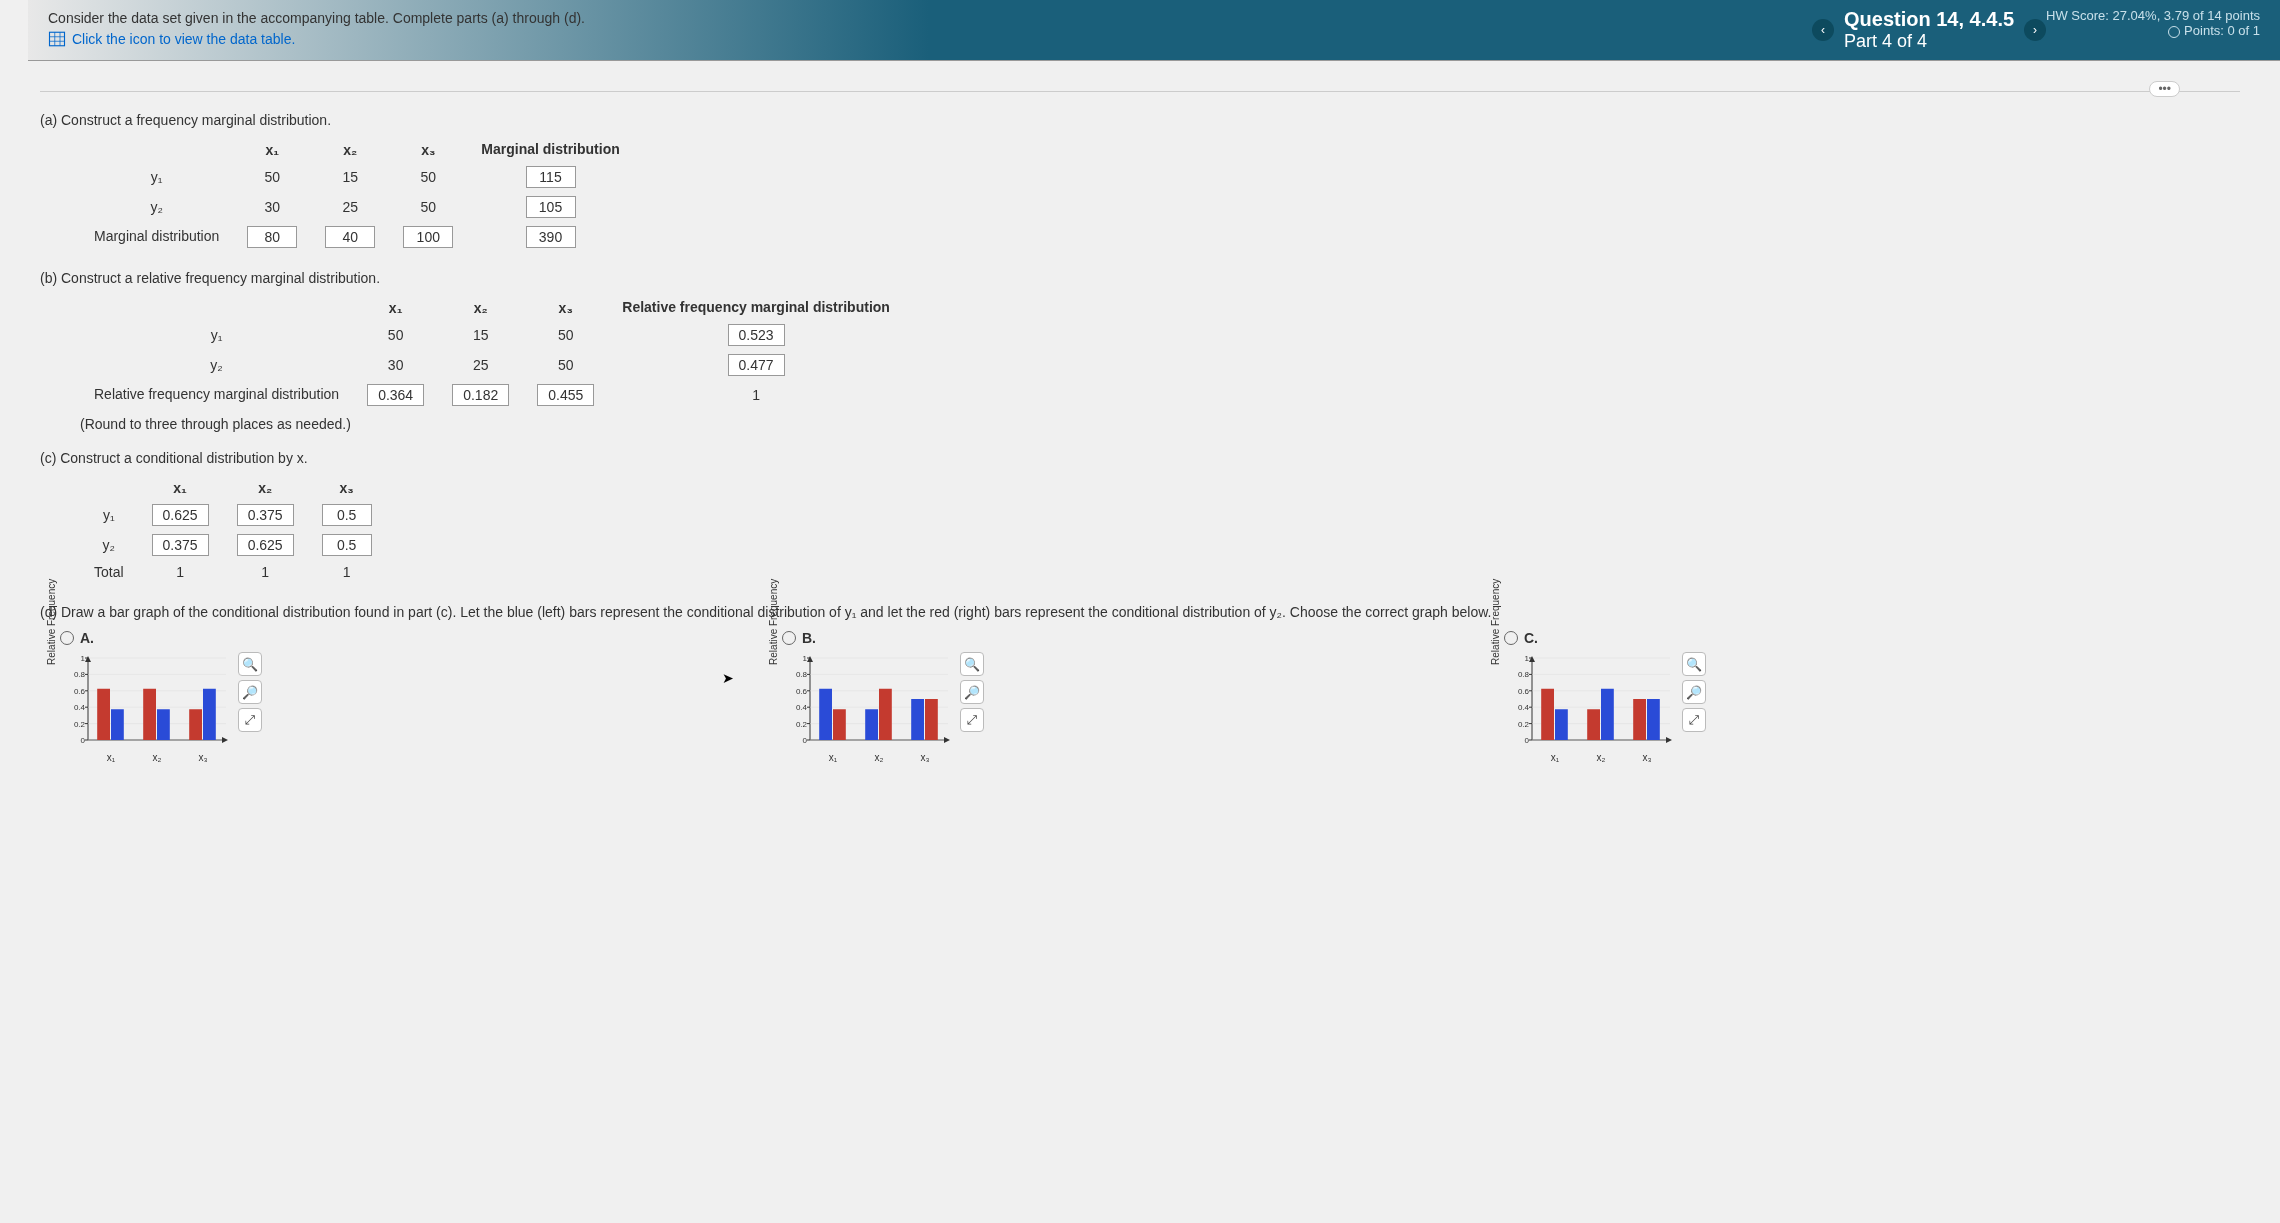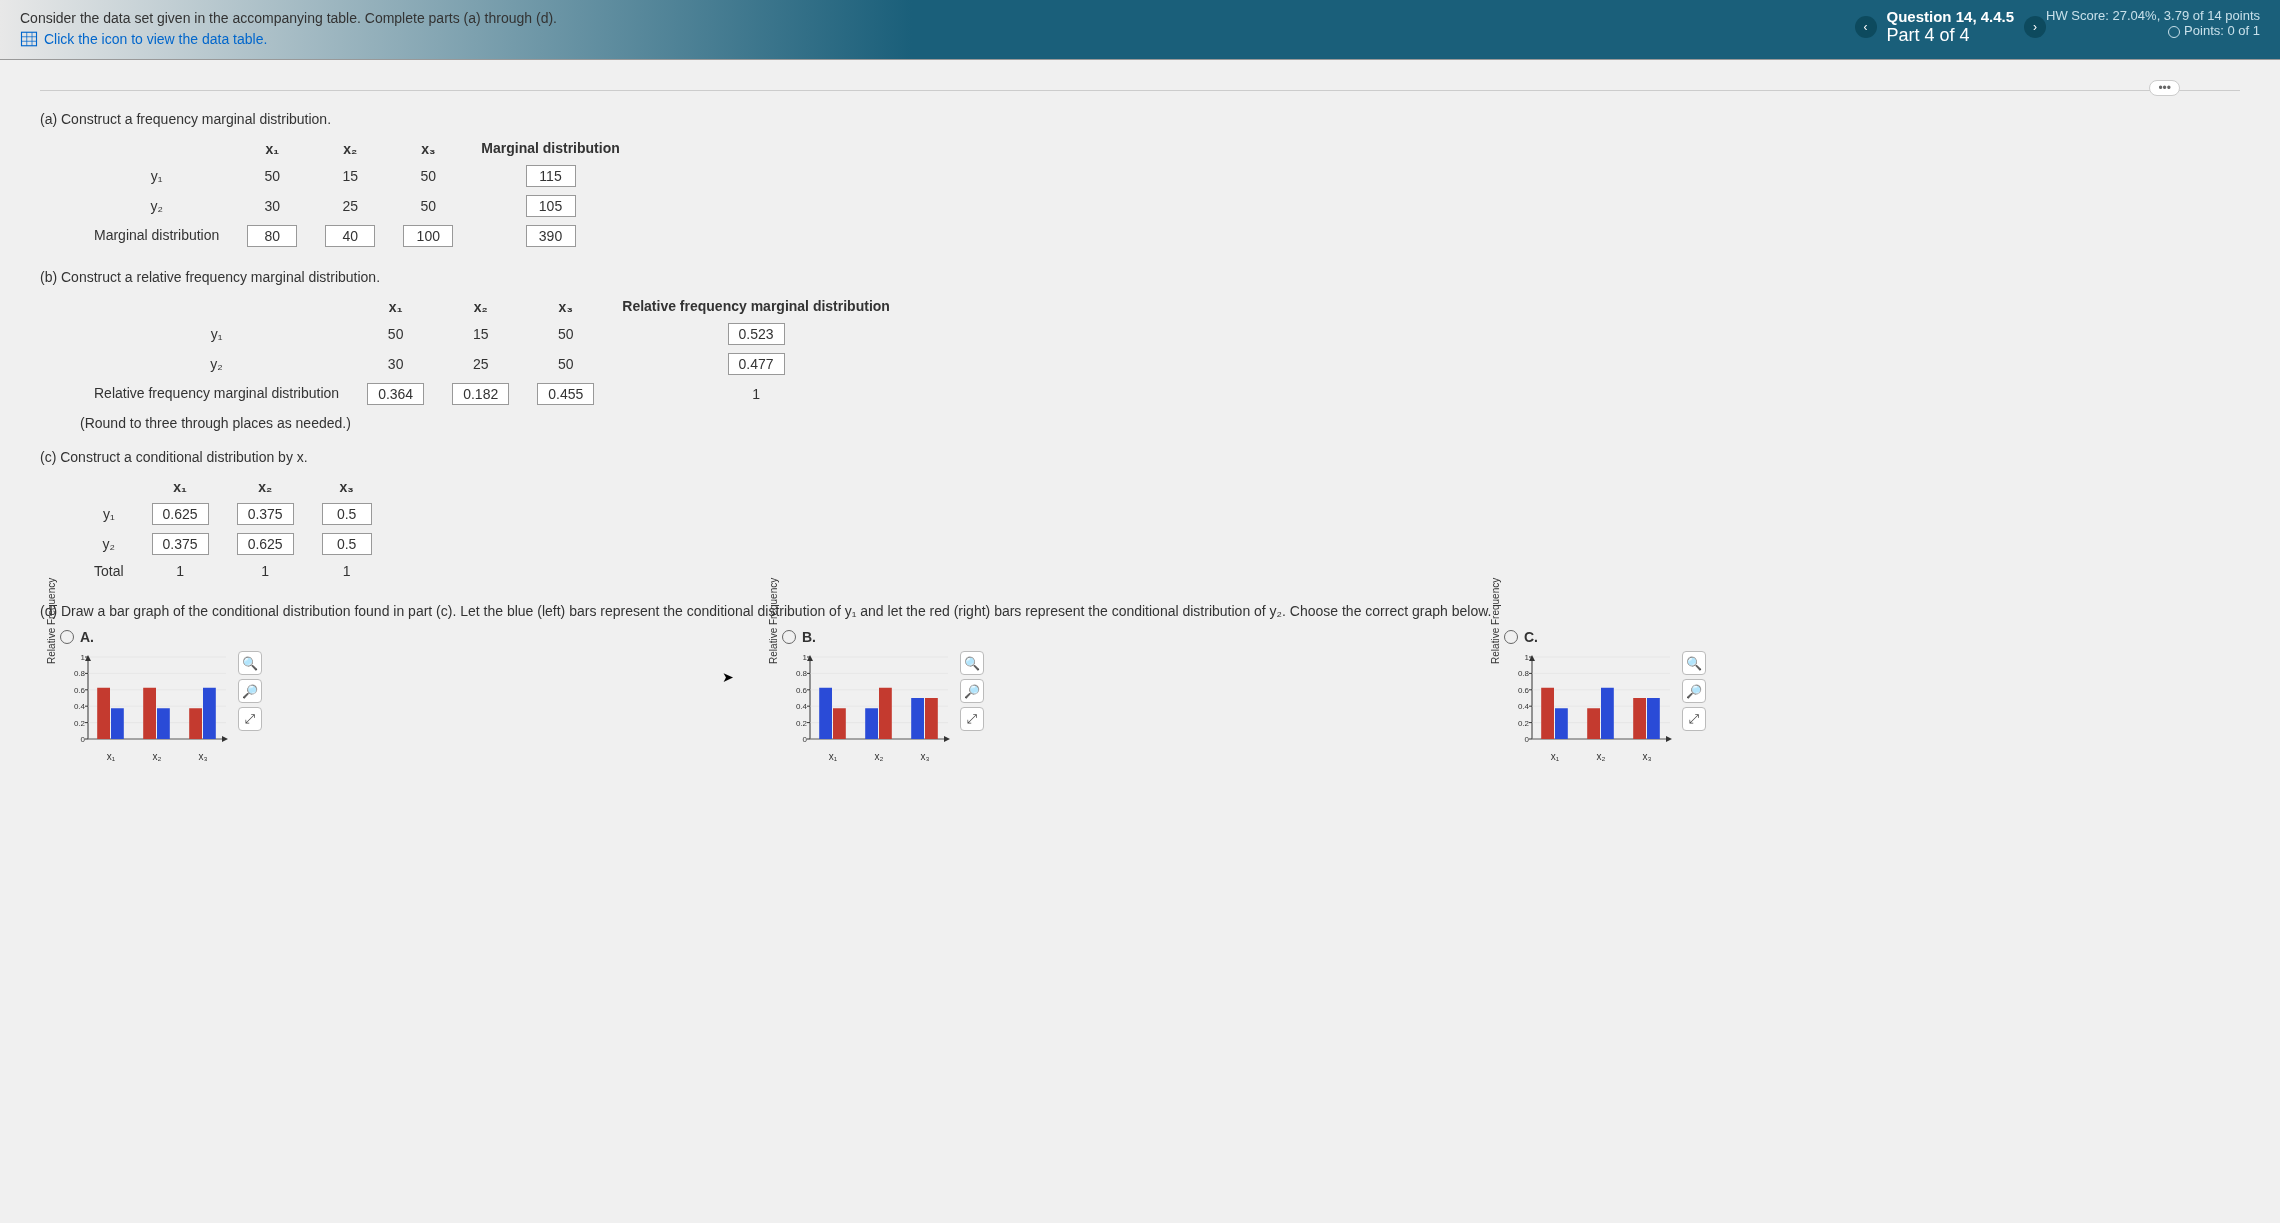--- a/index.html
+++ b/index.html
@@ -1,25 +1,25 @@
 <!DOCTYPE html>
 <html><head>
 <meta charset="utf-8">
 <style>
 * { box-sizing: border-box; margin: 0; padding: 0; }
 body { font-family: Arial, sans-serif; background: #f0f0f0; font-size: 14px; color: #333; width: 2280px; }
-.header-bar { background: linear-gradient(to right, #e8e8e8, #1a5f7a 40%, #1a5f7a); display: flex; align-items: flex-start; padding: 8px 20px; border-bottom: 1px solid #999; }
+.header-bar { background: linear-gradient(to right, #e8e8e8, #1a5f7a 40%, #1a5f7a); display: flex; align-items: flex-start; padding: 8px 20px; border-bottom: 1px solid #999; margin-left: 28px; }
 .header-left { flex: 1; color: #333; }
 .header-left p { margin: 2px 0; }
 .icon-link { display: inline-flex; align-items: center; gap: 6px; color: #0066cc; }
 .table-icon-svg { width: 18px; height: 18px; }
 .header-mid { display: flex; align-items: center; gap: 10px; color: #fff; }
 .nav-btn { width: 22px; height: 22px; border-radius: 50%; background: #0d4a5e; color: #fff; display: flex; align-items: center; justify-content: center; font-size: 12px; cursor: pointer; }
 .q-info { }
-.q-title { font-weight: bold; font-size: 15px; }
+.q-title { font-weight: bold; font-size: 20px; }
 .q-part { font-size: 18px; }
 .header-right { margin-left: auto; text-align: right; color: #c8e0ea; font-size: 13px; }
 .header-right .pts { display: inline-flex; align-items: flex-end; gap: 4px; }
 .circle-icon { width: 12px; height: 12px; border: 1.5px solid #c8e0ea; border-radius: 50%; display: inline-block; }
 .content { padding: 20px 40px; }
 .divider { height: 1px; background: #ccc; margin: 10px 0 20px; position: relative; }
 .divider .ellipsis { position: absolute; right: 60px; top: -10px; background: #fff; border: 1px solid #ccc; border-radius: 10px; padding: 0 8px; font-size: 12px; color: #666; }
 .section-label { margin: 18px 0 10px; }
 table.data { border-collapse: collapse; margin: 6px 0 6px 40px; }
 table.data td, table.data th { padding: 4px 14px; text-align: center; font-weight: normal; }

